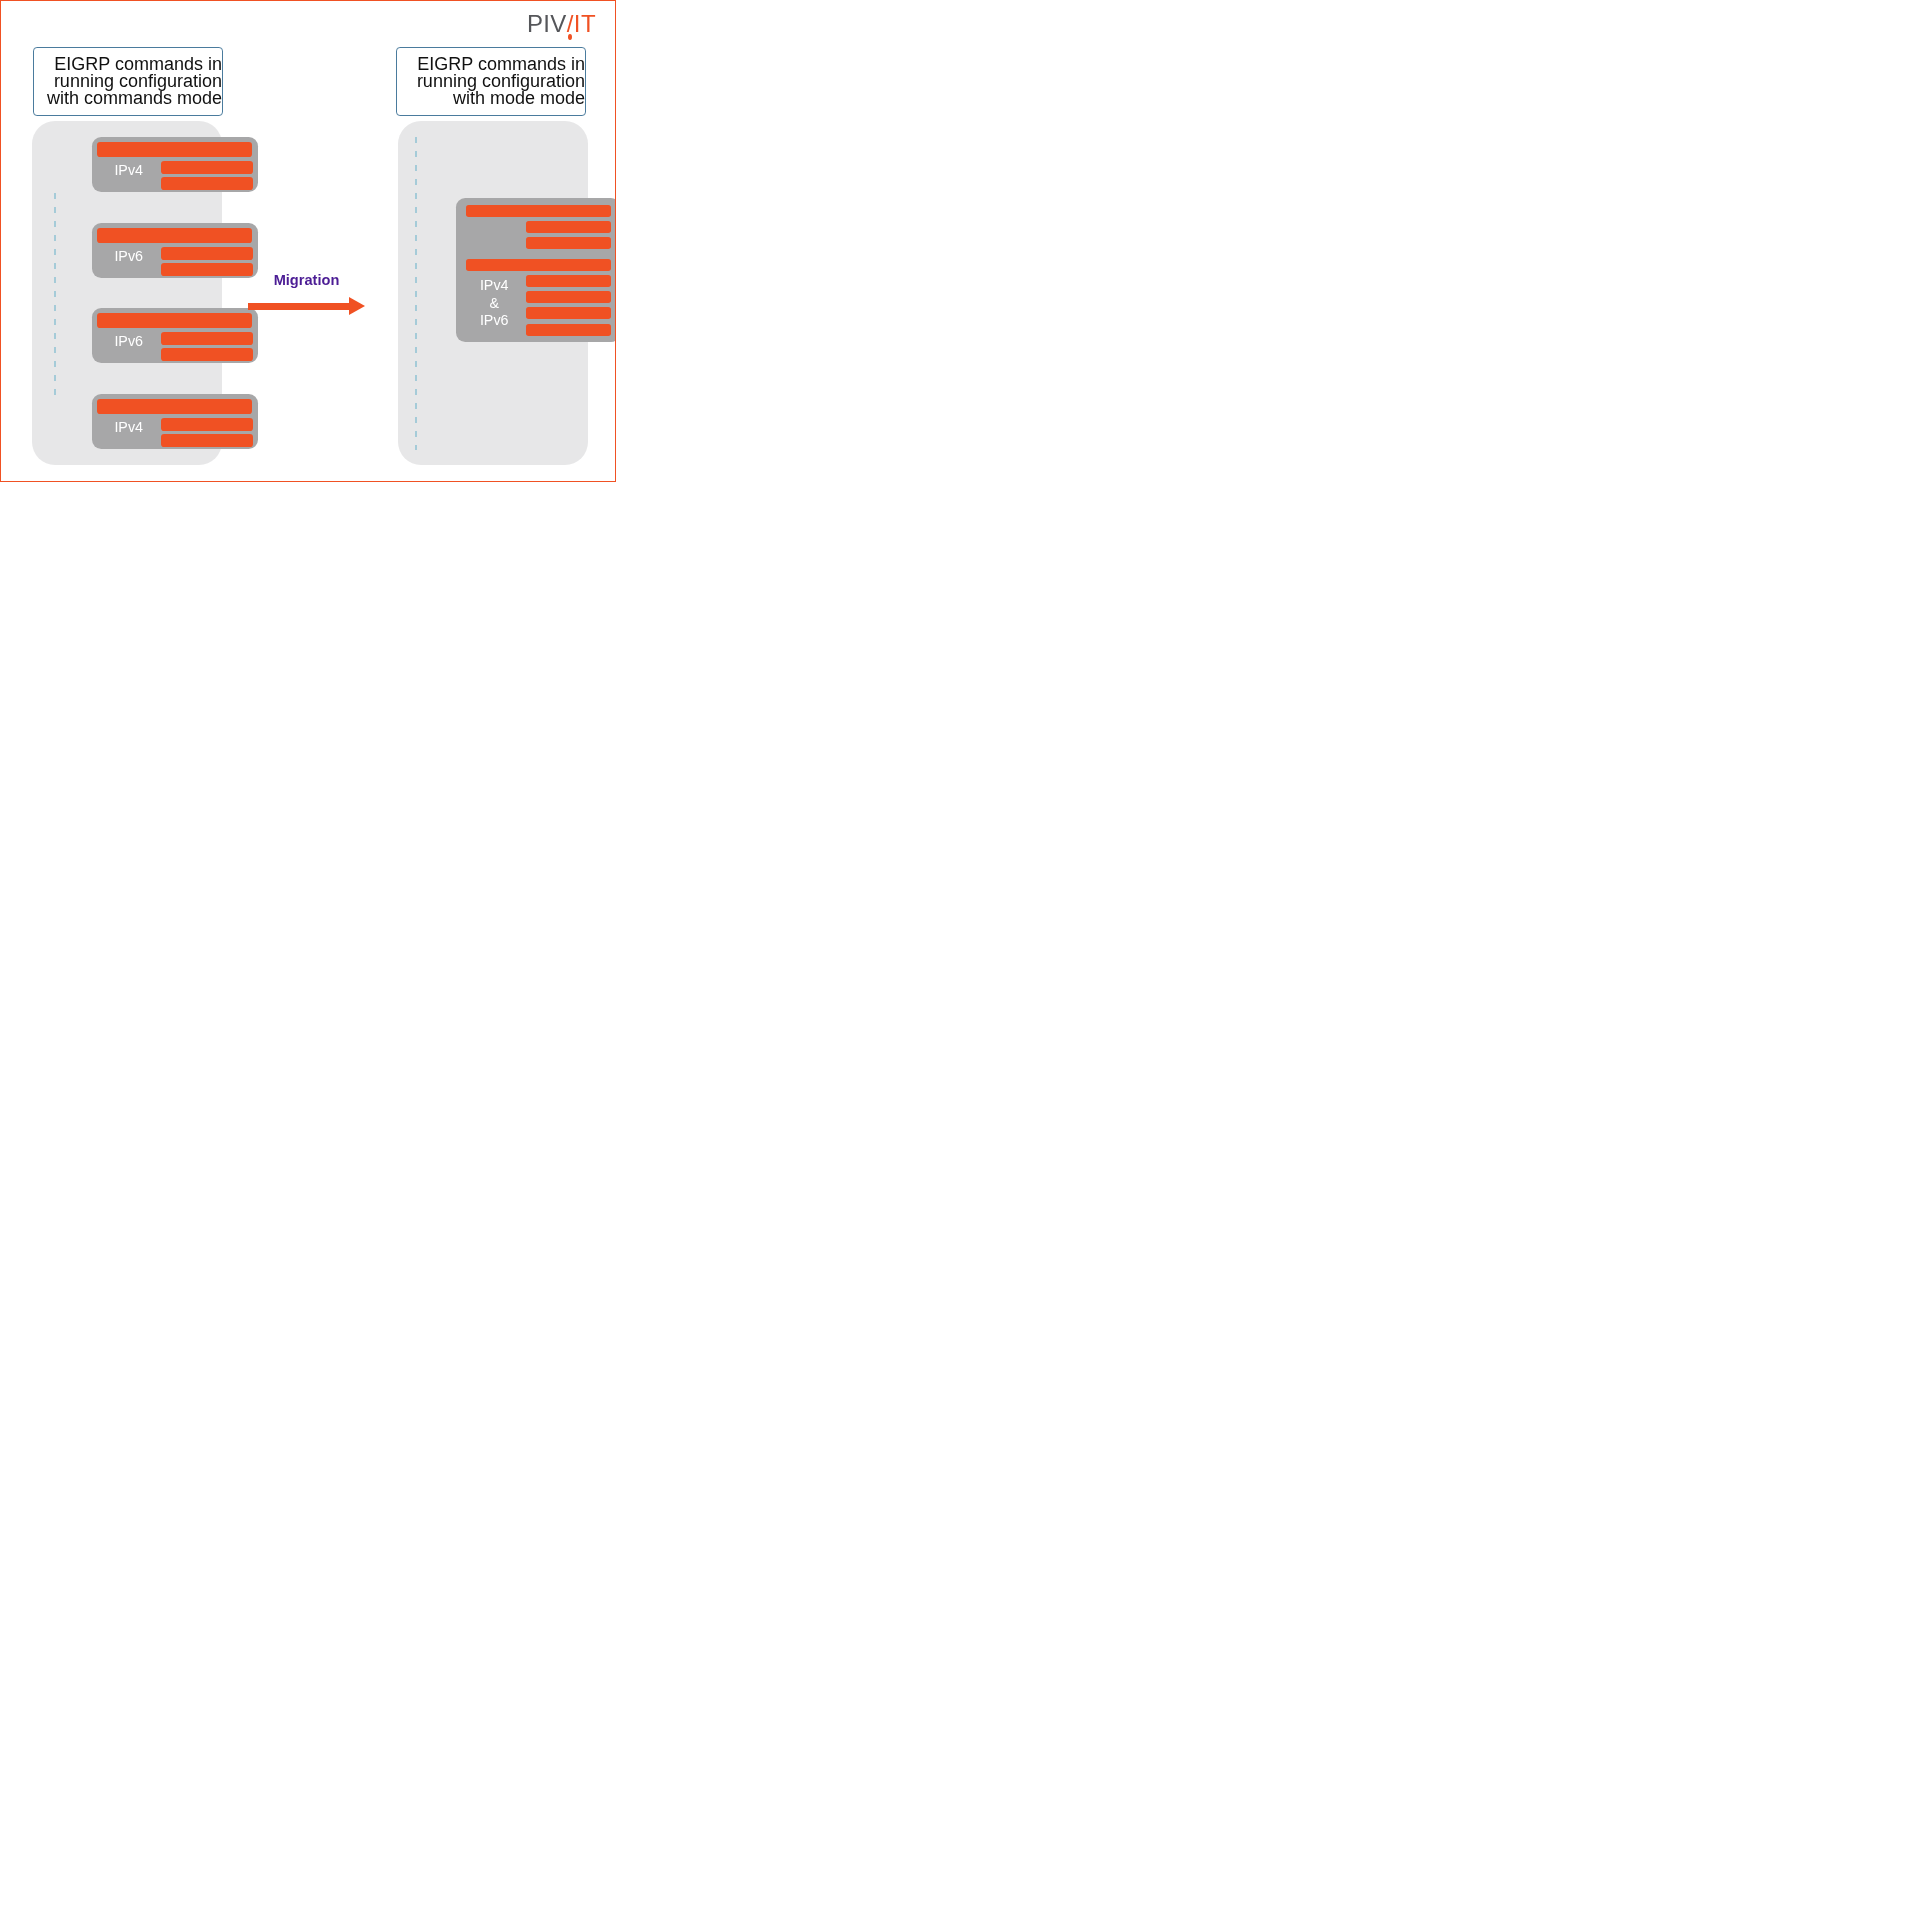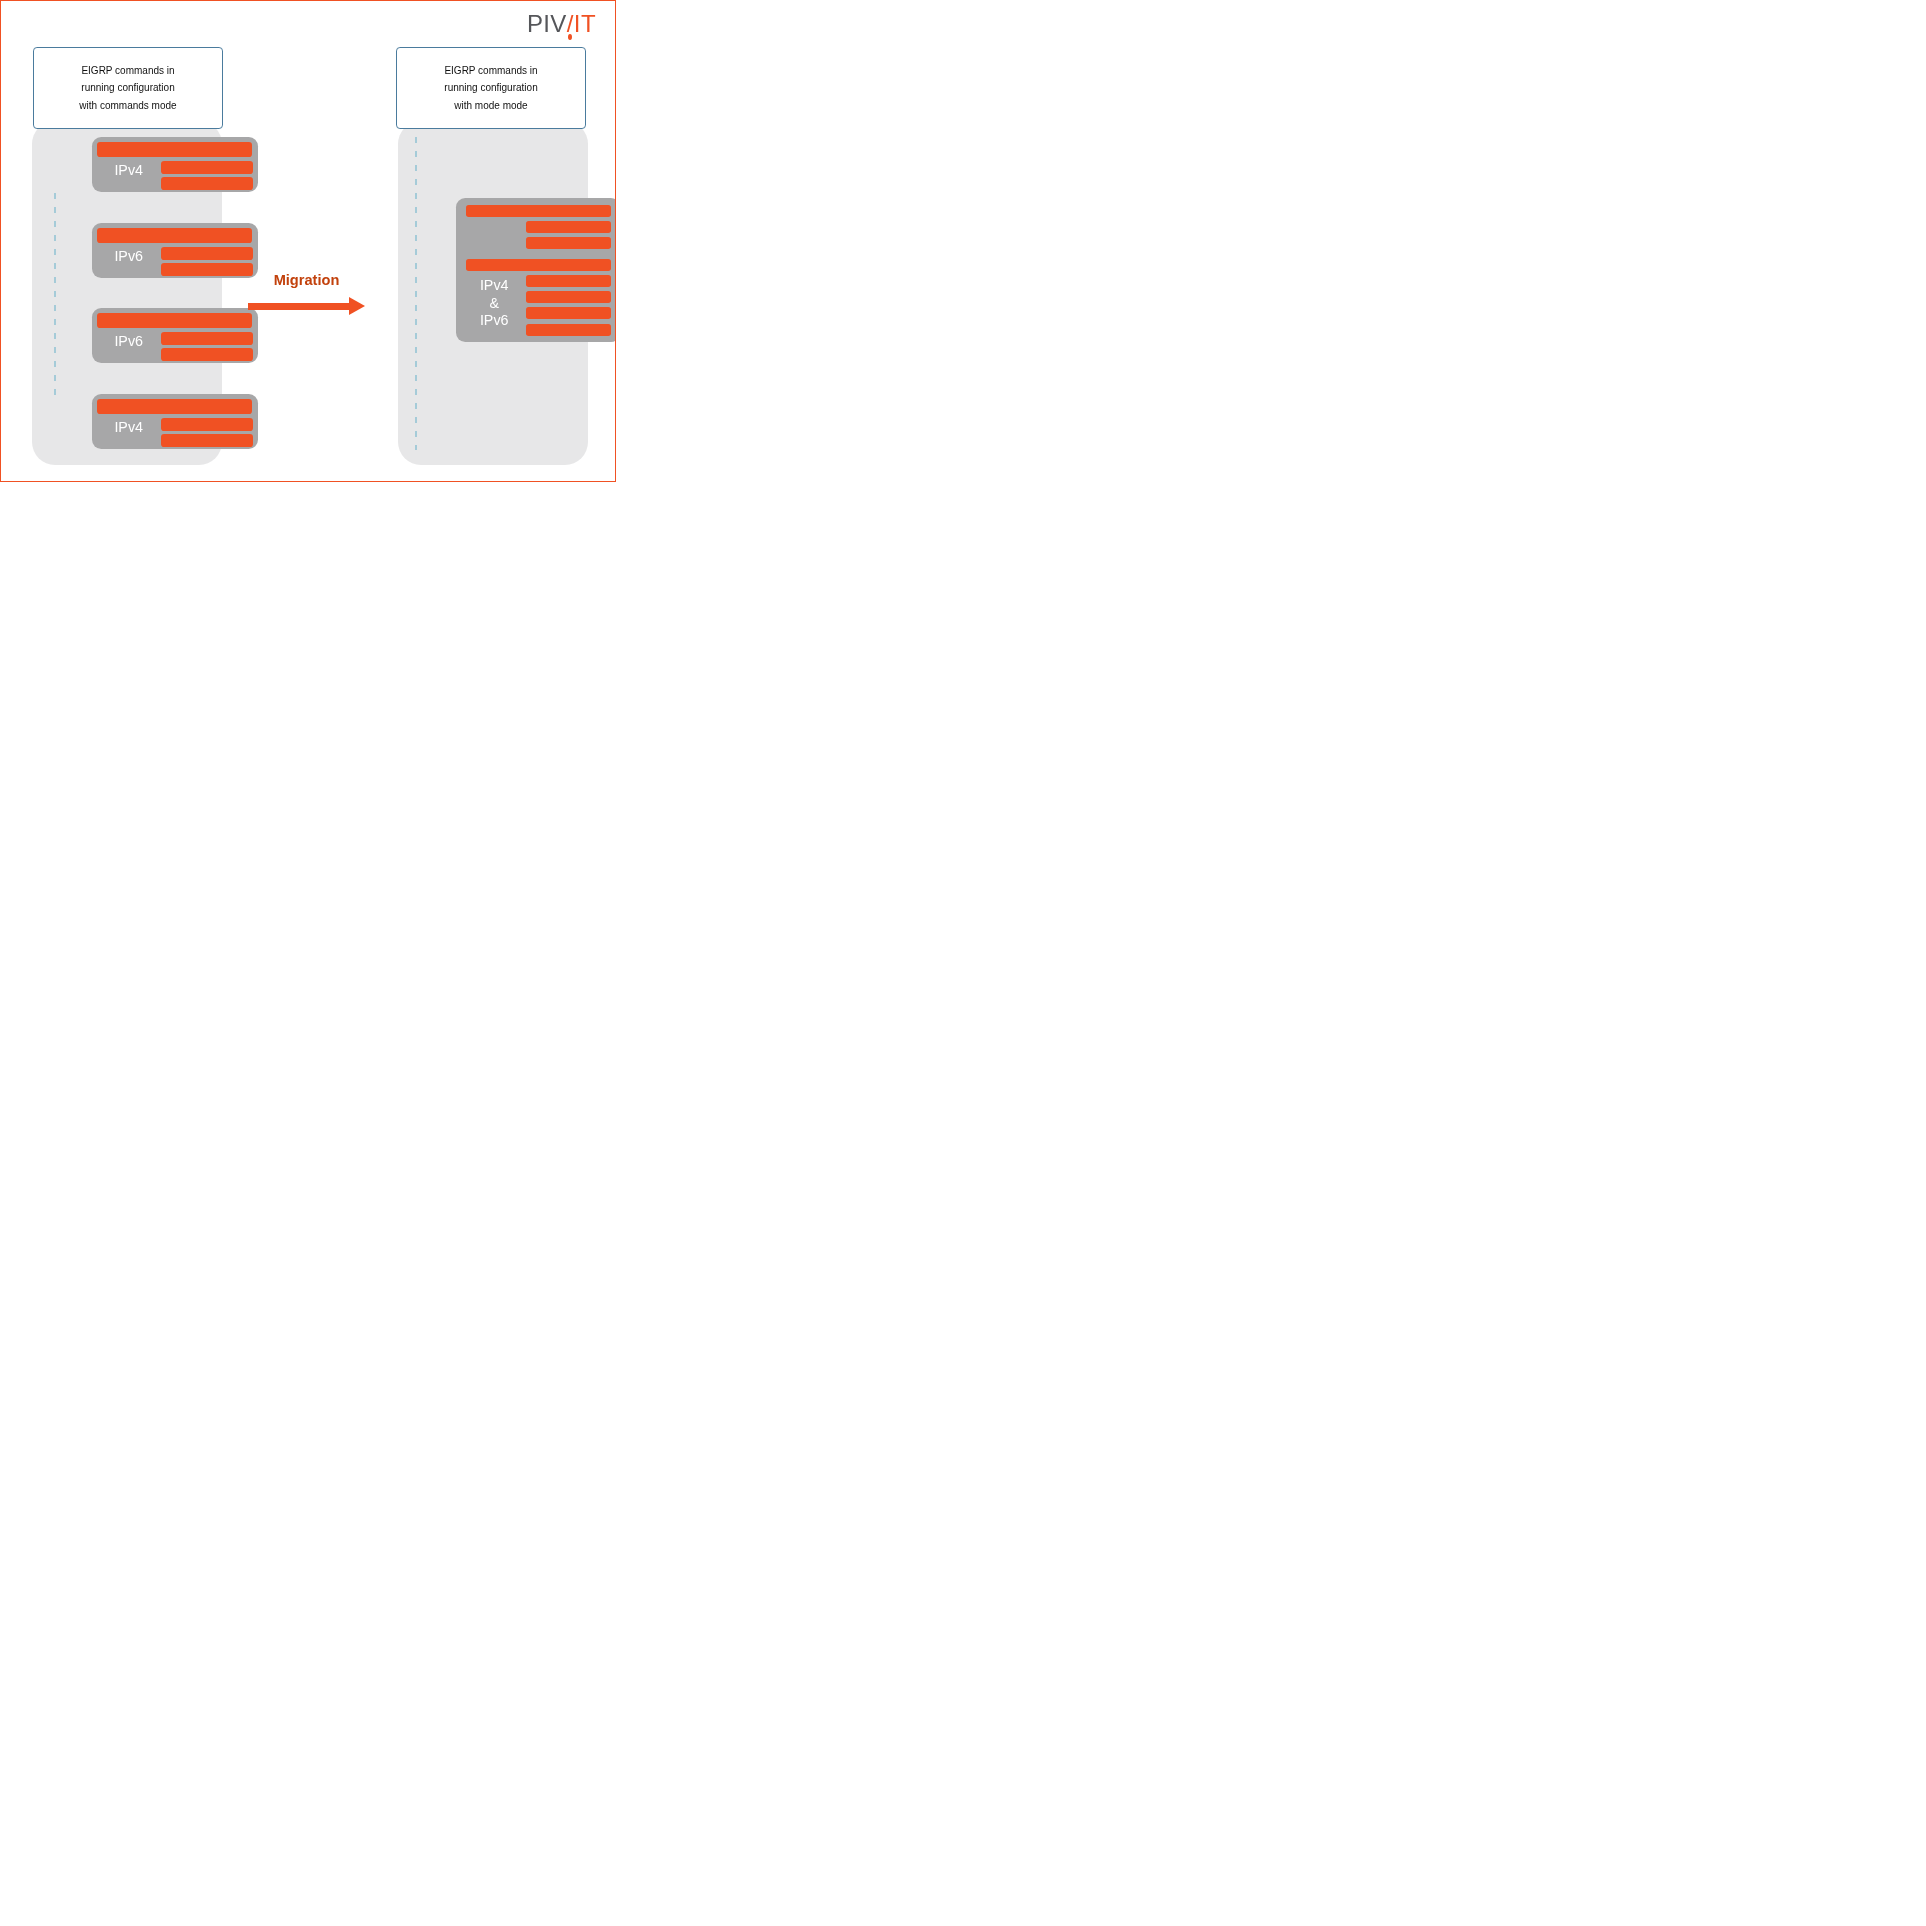--- a/index.html
+++ b/index.html
@@ -19,24 +19,24 @@
 
   
   .logo{position:absolute;top:11.6px;right:20px;display:flex;align-items:flex-start;
         font-size:24px;line-height:1;letter-spacing:0.4px;color:var(--logo-gray);z-index:5;}
   .logo .lo{color:var(--orange);}
   .slashwrap{position:relative;color:var(--orange);}
   .slash{display:inline-block;}
   .dot{position:absolute;left:1.5px;top:22.3px;width:3.9px;height:5.8px;border-radius:50%;background:var(--orange);}
 
   
-  .titlebox{position:absolute;top:47px;height:82px;background:#fff;
+  .titlebox{position:absolute;top:47px;height:69px;background:#fff;
     border:1.9px solid var(--title-border);border-radius:3.9px;box-sizing:border-box;
-    display:flex;flex-direction:column;justify-content:center;text-align:center;
-    font-size:10px;line-height:17.3px;color:#111;z-index:4;}
+    display:flex;flex-direction:column;justify-content:center;text-align:right;
+    font-size:18px;line-height:17.3px;color:#111;z-index:4;}
   .titlebox.left{left:33px;width:190px;}
   .titlebox.right{left:396px;width:190px;}
   .titlebox span{display:block;}
 
   
   .panel{position:absolute;top:121px;height:344px;background:var(--panel-gray);border-radius:23px;z-index:1;}
   .panel.leftp{left:32px;width:190px;}
   .panel.rightp{left:398px;width:190px;}
 
   
@@ -60,21 +60,21 @@
   .rblock .bfull{left:10px;width:145px;height:12.3px;border-radius:2.7px;}
   .rblock .bind{left:70px;width:85px;height:12.3px;border-radius:2.7px;}
   .rb-t1{top:6.5px;} .rb-t2{top:23px;} .rb-t3{top:39px;} .rb-t4{top:61px;}
   .rb-t5{top:77px;} .rb-t6{top:93px;} .rb-t7{top:109px;} .rb-t8{top:126px;}
   .rlabel{position:absolute;left:6.2px;top:79px;width:64px;text-align:center;
     color:#fff;font-size:14.3px;line-height:17.7px;}
   .rlabel span{display:block;}
 
   
   .migration{position:absolute;left:247px;top:272px;width:119px;text-align:center;
-    font-size:14.6px;font-weight:bold;color:#c2410c;z-index:4;}
+    font-size:14.6px;font-weight:bold;color:#4c1d95;z-index:4;}
   .arrow-body{position:absolute;left:248px;top:303px;width:101px;height:6.5px;background:var(--orange);z-index:4;}
   .arrow-head{position:absolute;left:349px;top:297px;width:0;height:0;z-index:4;
     border-top:9.2px solid transparent;border-bottom:9.2px solid transparent;
     border-left:16px solid var(--orange);}
 </style>
 </head>
 <body>
 
 <div class="canvas">
   <div class="frame"></div>

